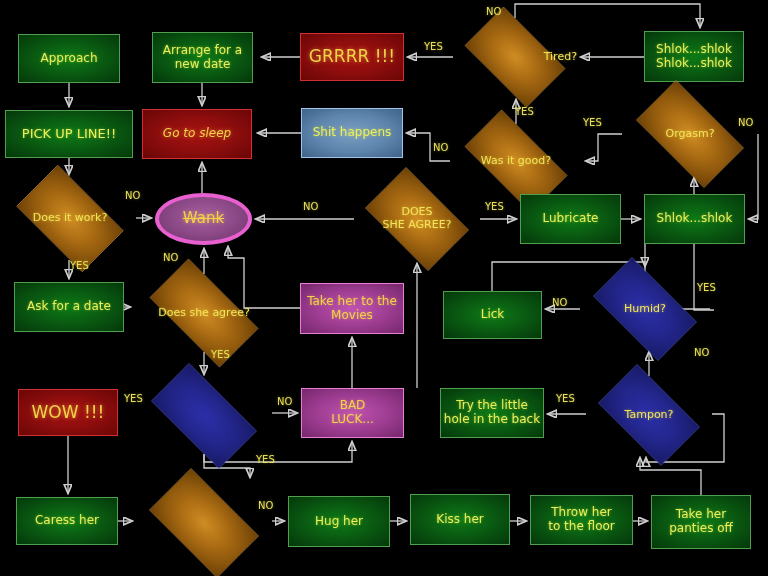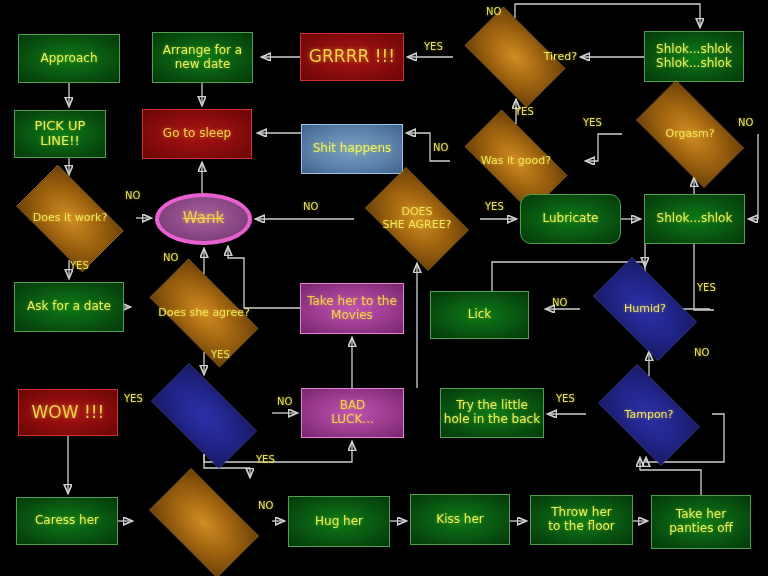--- a/index.html
+++ b/index.html
@@ -41,21 +41,20 @@
     border-color: #d03030;
     background: radial-gradient(ellipse at 50% 50%, #a81313 0%, #8d0d0d 50%, #6a0606 100%);
     color: #f2d24a;
     text-shadow: 0 0 4px rgba(240,200,60,.6);
   }
   .rect.blue {
     border-color: #9fc4e8;
     background: radial-gradient(ellipse at 50% 50%, #7a9fc4 0%, #5d84ac 55%, #3f6288 100%);
     color: #eef05a;
     text-shadow: 0 0 3px rgba(230,240,60,.5);
-    margin-top: 16px;
   }
   .rect.magenta {
     border-color: #e87fd6;
     background: radial-gradient(ellipse at 50% 50%, #bf52b3 0%, #9b3b8f 55%, #75276b 100%);
     color: #f2d24a;
     text-shadow: 0 0 3px rgba(240,200,60,.55);
   }
 
   
   .diamond { background: transparent; border: none; }
@@ -180,48 +179,48 @@
 
     <path d="M390,521 L406,521" marker-end="url(#ah)"></path>
     <path d="M510,521 L526,521" marker-end="url(#ah)"></path>
     <path d="M633,521 L647,521" marker-end="url(#ah)"></path>
 
     <path d="M701,495 L701,470 L640,470 L640,458" marker-end="url(#ah)"></path>
   </svg>
 
   <div id="node-layer">
       <div class="node rect" style="left: 18px; top: 34px; width: 102px; height: 49px;"><span>Approach</span></div>
-      <div class="node rect mid" style="left: 14px; top: 110px; width: 92px; height: 48px;"><span>PICK UP LINE!!</span></div>
+      <div class="node rect mid" style="left: 5px; top: 110px; width: 128px; height: 48px;"><span>PICK UP LINE!!</span></div>
       <div class="node diamond" style="left: 4px; top: 177px; width: 132px; height: 83px;"><div class="dshape"></div><span class="dlabel">Does it work?</span></div>
       <div class="node rect" style="left: 14px; top: 282px; width: 110px; height: 50px; justify-content: center;"><span>Ask for a date</span></div>
       <div class="node rect red big" style="left: 18px; top: 389px; width: 100px; height: 47px;"><span>WOW !!!</span></div>
       <div class="node rect" style="left: 16px; top: 497px; width: 102px; height: 48px;"><span>Caress her</span></div>
       <div class="node rect" style="left: 152px; top: 32px; width: 101px; height: 51px;"><span>Arrange for a
 new date</span></div>
-      <div class="node rect red" style="left: 142px; top: 109px; width: 110px; height: 50px;"><span>Go to sleep</span></div>
+      <div class="node rect red" style="left: 142px; top: 109px; width: 110px; height: 50px; font-style: italic;"><span>Go to sleep</span></div>
       <div class="node ellipse" style="left: 155px; top: 193px; width: 97px; height: 52px;"><span class="strike">Wank</span></div>
       <div class="node diamond" style="left: 134px; top: 274px; width: 140px; height: 78px;"><div class="dshape"></div><span class="dlabel">Does she agree?</span></div>
       <div class="node diamond blue" style="left: 136px; top: 378px; width: 136px; height: 76px;"><div class="dshape"></div></div>
       <div class="node diamond" style="left: 136px; top: 481px; width: 136px; height: 84px;"><div class="dshape"></div></div>
       <div class="node rect red big" style="left: 300px; top: 33px; width: 104px; height: 48px;"><span>GRRRR !!!</span></div>
       <div class="node rect blue" style="left: 301px; top: 108px; width: 102px; height: 50px;"><span>Shit happens</span></div>
       <div class="node rect magenta" style="left: 300px; top: 283px; width: 104px; height: 51px;"><span>Take her to the
 Movies</span></div>
       <div class="node rect magenta" style="left: 301px; top: 388px; width: 103px; height: 50px;"><span>BAD
 LUCK...</span></div>
       <div class="node rect" style="left: 288px; top: 496px; width: 102px; height: 51px;"><span>Hug her</span></div>
       <div class="node diamond" style="left: 453px; top: 18px; width: 124px; height: 78px; justify-content: flex-end;"><div class="dshape"></div><span class="dlabel">Tired?</span></div>
       <div class="node diamond" style="left: 450px; top: 124px; width: 132px; height: 74px;"><div class="dshape"></div><span class="dlabel">Was it good?</span></div>
       <div class="node diamond" style="left: 354px; top: 178px; width: 126px; height: 82px;"><div class="dshape"></div><span class="dlabel">DOES
 SHE AGREE?</span></div>
-      <div class="node rect" style="left: 430px; top: 291px; width: 99px; height: 48px;"><span>Lick</span></div>
+      <div class="node rect" style="left: 443px; top: 291px; width: 99px; height: 48px;"><span>Lick</span></div>
       <div class="node rect" style="left: 440px; top: 388px; width: 104px; height: 50px;"><span>Try the little
 hole in the back</span></div>
       <div class="node rect" style="left: 410px; top: 494px; width: 100px; height: 51px;"><span>Kiss her</span></div>
-      <div class="node rect" style="left: 520px; top: 194px; width: 101px; height: 50px; border-radius: 11px;"><span>Lubricate</span></div>
+      <div class="node rect" style="left: 520px; top: 194px; width: 101px; height: 50px;"><span>Lubricate</span></div>
       <div class="node diamond blue" style="left: 580px; top: 270px; width: 130px; height: 78px;"><div class="dshape"></div><span class="dlabel">Humid?</span></div>
       <div class="node diamond blue" style="left: 586px; top: 376px; width: 126px; height: 78px; text-align: right;"><div class="dshape"></div><span class="dlabel">Tampon?</span></div>
       <div class="node rect" style="left: 530px; top: 495px; width: 103px; height: 50px;"><span>Throw her
 to the floor</span></div>
       <div class="node rect" style="left: 644px; top: 31px; width: 100px; height: 51px;"><span>Shlok...shlok
 Shlok...shlok</span></div>
       <div class="node diamond" style="left: 622px; top: 94px; width: 136px; height: 80px;"><div class="dshape"></div><span class="dlabel">Orgasm?</span></div>
       <div class="node rect" style="left: 644px; top: 194px; width: 101px; height: 50px;"><span>Shlok...shlok</span></div>
       <div class="node rect" style="left: 651px; top: 495px; width: 100px; height: 54px;"><span>Take her
 panties off</span></div>

